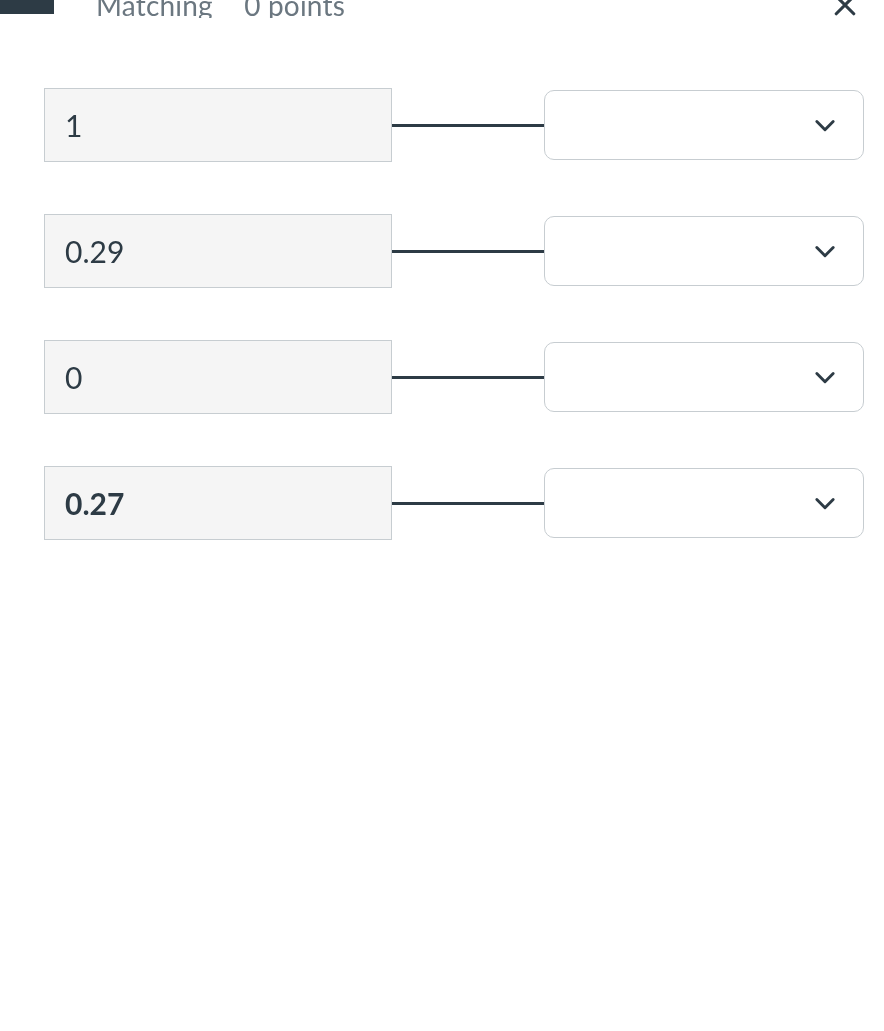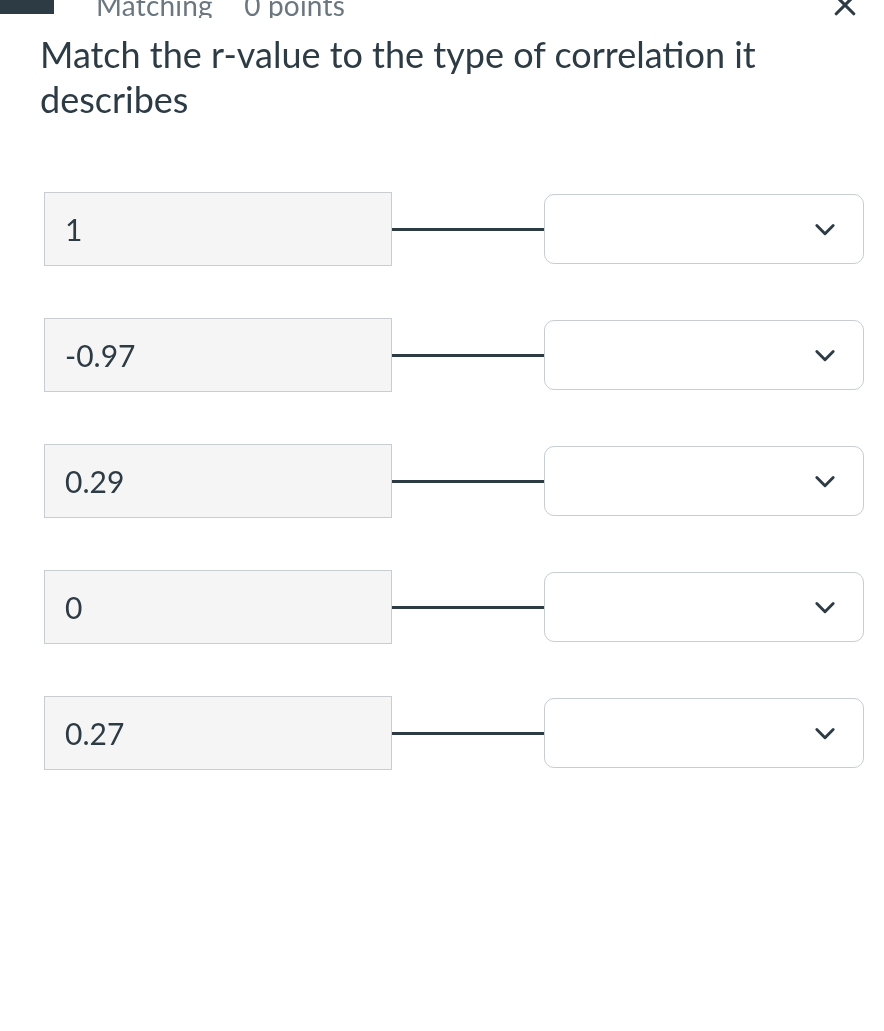--- a/index.html
+++ b/index.html
@@ -63,21 +63,21 @@
     max-width: 860px;
   }
   .match-list {
     padding: 70px 20px 0 44px;
   }
   .match-row {
     display: flex;
     align-items: center;
     margin-bottom: 52px;
   }
-  .match-row:last-child { margin-bottom: 0; }
+  .match-row:last-child { margin-bottom: 0; font-weight: bold; }
   .prompt-box {
     width: 348px;
     height: 74px;
     border: 1px solid var(--box-border);
     background: var(--box-fill);
     display: flex;
     align-items: center;
     padding: 0 20px;
     font-size: 30px;
     color: var(--text);
@@ -134,51 +134,37 @@
       <span class="type">Matching</span>
       <span class="points">0 points</span>
     </div>
     <span class="header-close close-icon">
       <svg viewBox="0 0 24 24">
           <path d="M5 5 L19 19 M19 5 L5 19"></path>
         </svg>
     </span>
   </div>
 
-  <div class="question-text">Match the r-value to the type of correlation it describes</div>
 
   <div class="match-list">
 
     <div class="match-row">
       <div class="prompt-box">
         <span>1</span>
       </div>
       <div class="connector"></div>
       <div class="answer-select">
         <span class="chevron-down-icon">
           <svg viewBox="0 0 24 24">
               <path d="M5 9 L12 16 L19 9"></path>
             </svg>
         </span>
       </div>
     </div>
 
-    <div class="match-row">
-      <div class="prompt-box">
-        <span>-0.97</span>
-      </div>
-      <div class="connector"></div>
-      <div class="answer-select">
-        <span class="chevron-down-icon">
-          <svg viewBox="0 0 24 24">
-              <path d="M5 9 L12 16 L19 9"></path>
-            </svg>
-        </span>
-      </div>
-    </div>
 
     <div class="match-row">
       <div class="prompt-box">
         <span>0.29</span>
       </div>
       <div class="connector"></div>
       <div class="answer-select">
         <span class="chevron-down-icon">
           <svg viewBox="0 0 24 24">
               <path d="M5 9 L12 16 L19 9"></path>

